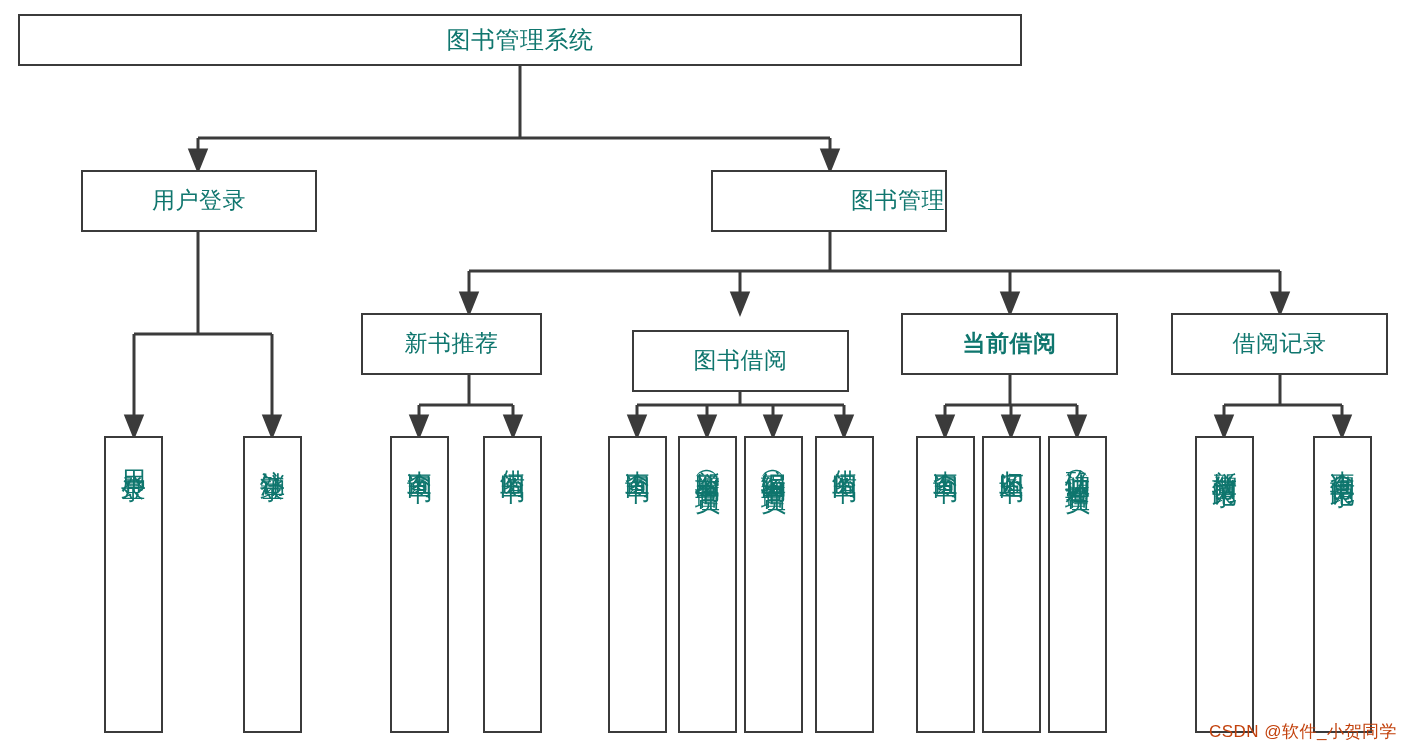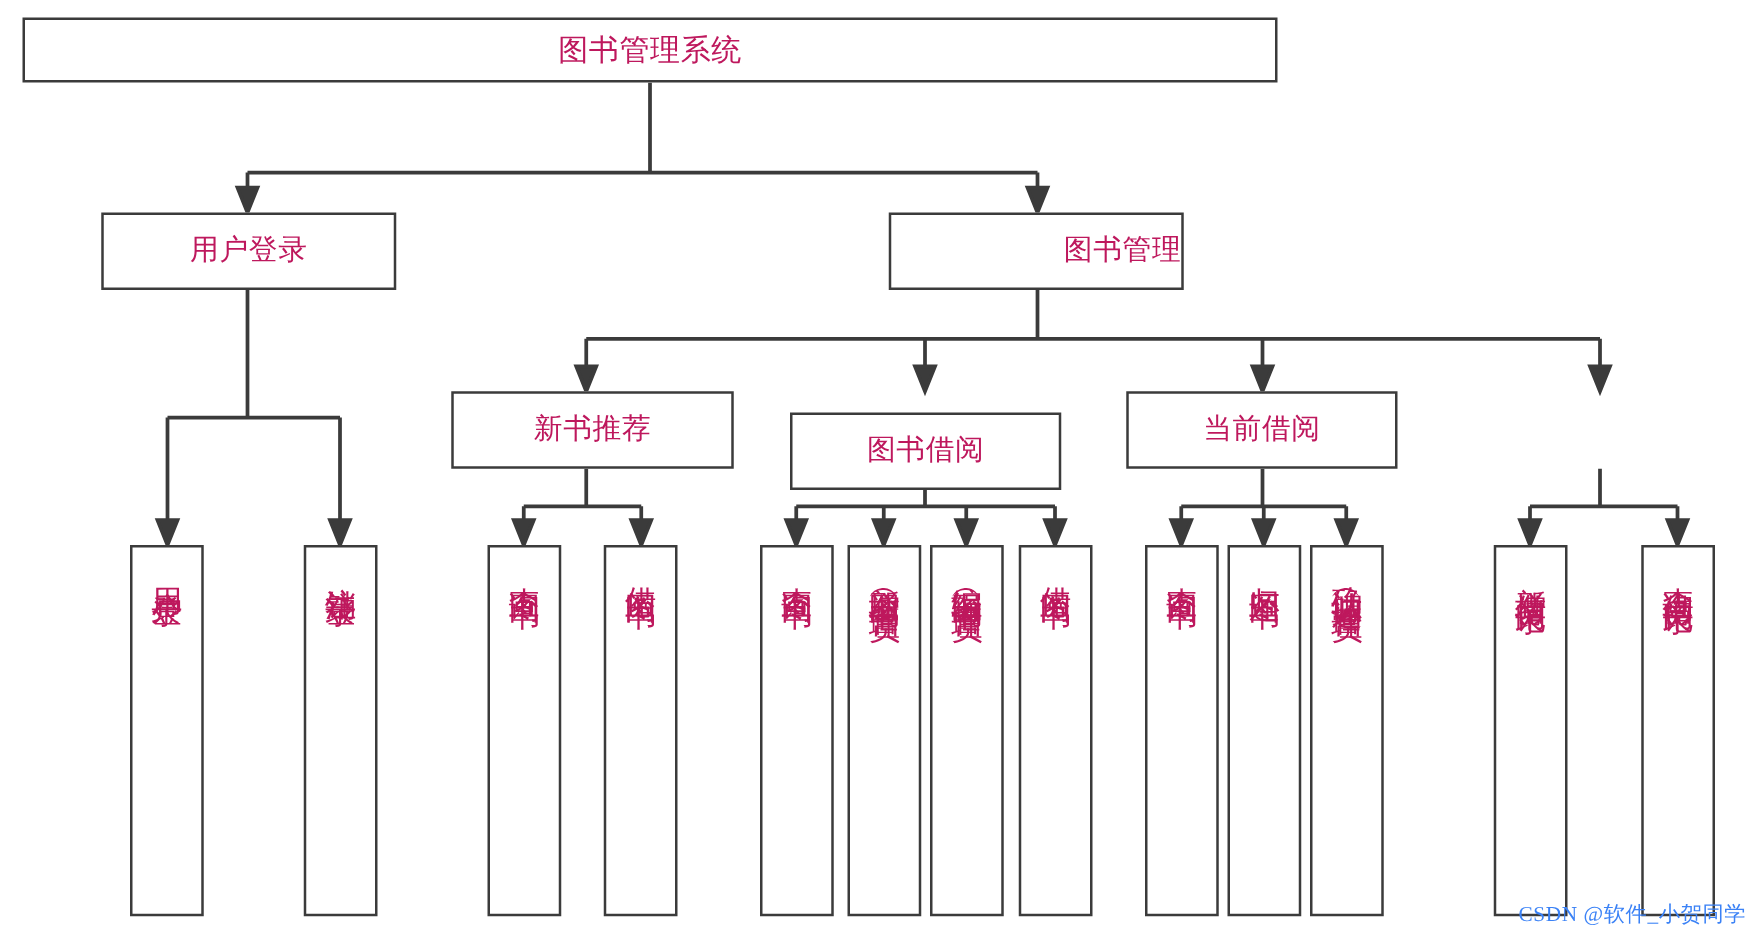--- a/index.html
+++ b/index.html
@@ -33,21 +33,21 @@
     display: flex;
     align-items: center;
     justify-content: center;
     color: #1c1c1c;
   }
   .node-label {
     display: block;
     text-align: center;
     line-height: 1.12;
     letter-spacing: 0.5px;
-    color: #be185d;
+    color: #0f766e;
   }
   
   .node.h .node-label {
     writing-mode: horizontal-tb;
     font-size: 23px;
   }
   .node.root .node-label {
     font-size: 24px;
   }
   
@@ -62,24 +62,24 @@
     font-size: 25px;
     line-height: 1.0;
     letter-spacing: 3px;
     white-space: nowrap;
   }
   .watermark {
     position: absolute;
     right: 8px;
     bottom: 4px;
     font-size: 17px;
-    color: #3b82f6;
+    color: #c2410c;
     letter-spacing: 0.5px;
     white-space: nowrap;
-    font-family: Liberation Serif, serif;
+    font-family: Liberation Sans, sans-serif;
   }
 </style>
 </head>
 <body>
 
 <div id="canvas">
 
   <svg id="wires" viewBox="0 0 1405 747" xmlns="http://www.w3.org/2000/svg">
     <g stroke="#3b3b3b" stroke-width="3" fill="#3b3b3b">
 
@@ -148,28 +148,31 @@
     <span class="node-label">图书管理系统</span>
   </div>
 
   <div class="node h" style="left:81px; top:170px; width:236px; height:62px;">
     <span class="node-label">用户登录</span>
   </div>
   <div class="node h" style="left:711px; top:170px; width:236px; height:62px;justify-content:flex-end;">
     <span class="node-label">图书管理</span>
   </div>
 
-  <div class="node h" style="left:361px; top:313px; width:226px; height:62px;">
+  <div class="node h" style="left:361px; top:313px; width:181px; height:62px;">
     <span class="node-label">新书推荐</span>
   </div>
   <div class="node h" style="left:632px; top:330px; width:217px; height:62px;">
     <span class="node-label">图书借阅</span>
   </div>
-  <div class="node h" style="left:901px; top:313px; width:217px; height:62px;">
+  <div class="node h" style="left:901px; top:313px; width:217px; height:62px;font-weight:bold;">
     <span class="node-label">当前借阅</span>
+  </div>
+  <div class="node h" style="left:1171px; top:313px; width:217px; height:62px;">
+    <span class="node-label">借阅记录</span>
   </div>
 
   <div class="node v" style="left:104px; top:436px; width:59px; height:297px;">
     <span class="node-label">用户登录</span>
   </div>
   <div class="node v" style="left:243px; top:436px; width:59px; height:297px;">
     <span class="node-label">注销登录</span>
   </div>
 
   <div class="node v" style="left:390px; top:436px; width:59px; height:297px;">

